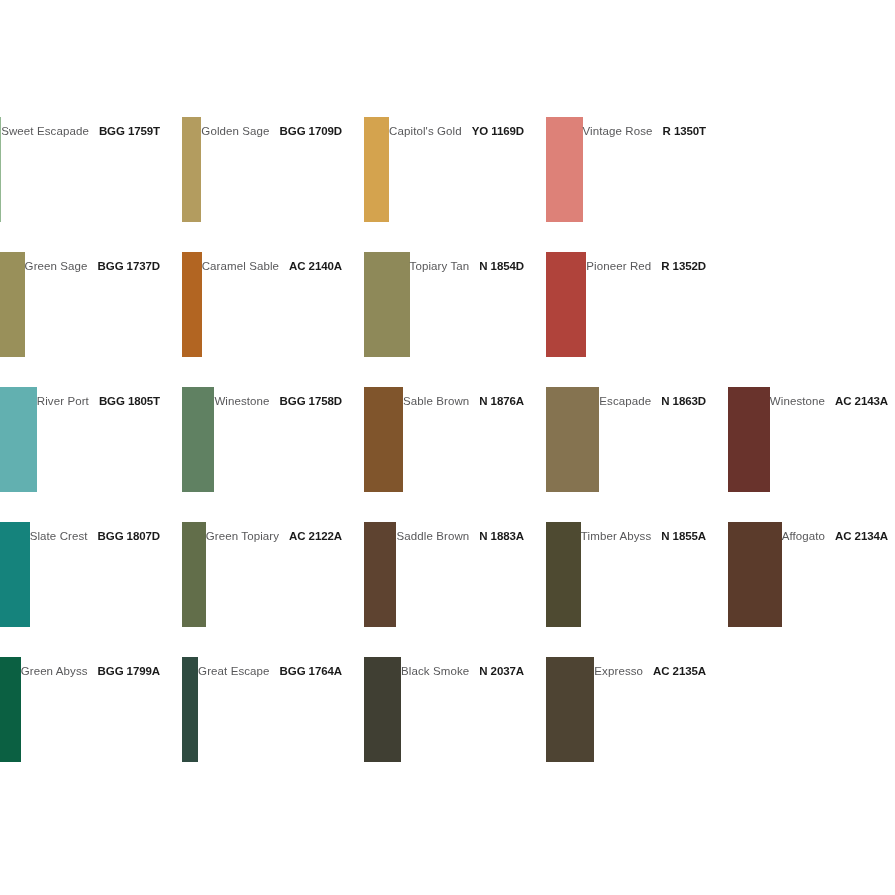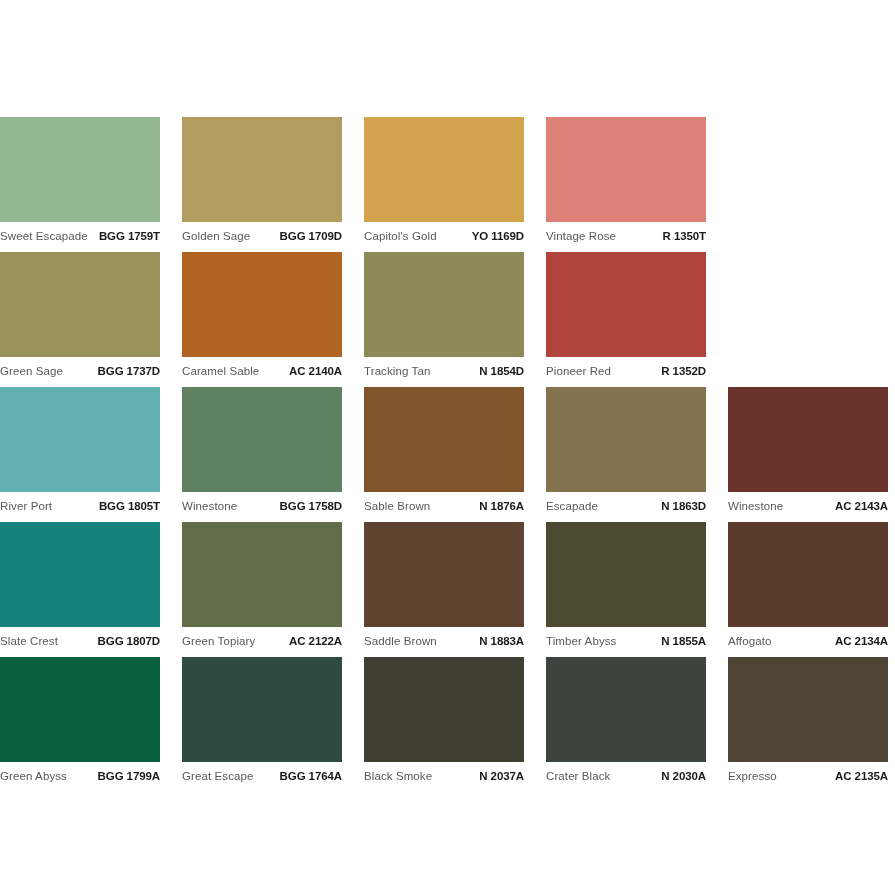--- a/index.html
+++ b/index.html
@@ -23,21 +23,21 @@
   .swatch-row {
     display: flex;
     flex-direction: row;
     height: 135px;
   }
   .swatch-cell {
     width: 160px;
     margin-right: 22px;
     flex: 0 0 auto;
     display: flex;
-    flex-direction: column;
+    flex-direction: row;
   }
   .swatch-chip {
     width: 160px;
     height: 105px;
     display: block;
   }
   .swatch-label {
     width: 160px;
     height: 30px;
     display: flex;
@@ -54,20 +54,21 @@
     white-space: nowrap;
     line-height: 1;
   }
   .swatch-code {
     font-size: 11.5px;
     color: #1a1a1a;
     font-weight: 700;
     letter-spacing: -0.1px;
     white-space: nowrap;
     line-height: 1;
+    margin-left: 10px;
   }
 </style>
 </head>
 <body style="background-color: rgb(255, 255, 255);">
 
 <div id="swatch-grid">
 
   <div class="swatch-row">
     <div class="swatch-cell">
       <div class="swatch-chip" style="background-color: rgb(147, 184, 146);"></div>
@@ -110,21 +111,21 @@
     <div class="swatch-cell">
       <div class="swatch-chip" style="background-color: rgb(178, 101, 34);"></div>
       <div class="swatch-label">
         <span class="swatch-name">Caramel Sable</span>
         <span class="swatch-code">AC 2140A</span>
       </div>
     </div>
     <div class="swatch-cell">
       <div class="swatch-chip" style="background-color: rgb(142, 137, 89);"></div>
       <div class="swatch-label">
-        <span class="swatch-name">Tracking Tan</span>
+        <span class="swatch-name">Topiary Tan</span>
         <span class="swatch-code">N 1854D</span>
       </div>
     </div>
     <div class="swatch-cell">
       <div class="swatch-chip" style="background-color: rgb(176, 67, 59);"></div>
       <div class="swatch-label">
         <span class="swatch-name">Pioneer Red</span>
         <span class="swatch-code">R 1352D</span>
       </div>
     </div>
@@ -222,27 +223,20 @@
       </div>
     </div>
     <div class="swatch-cell">
       <div class="swatch-chip" style="background-color: rgb(64, 63, 51);"></div>
       <div class="swatch-label">
         <span class="swatch-name">Black Smoke</span>
         <span class="swatch-code">N 2037A</span>
       </div>
     </div>
     <div class="swatch-cell">
-      <div class="swatch-chip" style="background-color: rgb(59, 68, 62);"></div>
-      <div class="swatch-label">
-        <span class="swatch-name">Crater Black</span>
-        <span class="swatch-code">N 2030A</span>
-      </div>
-    </div>
-    <div class="swatch-cell">
       <div class="swatch-chip" style="background-color: rgb(78, 68, 51);"></div>
       <div class="swatch-label">
         <span class="swatch-name">Expresso</span>
         <span class="swatch-code">AC 2135A</span>
       </div>
     </div>
   </div>
 
 </div>
 

